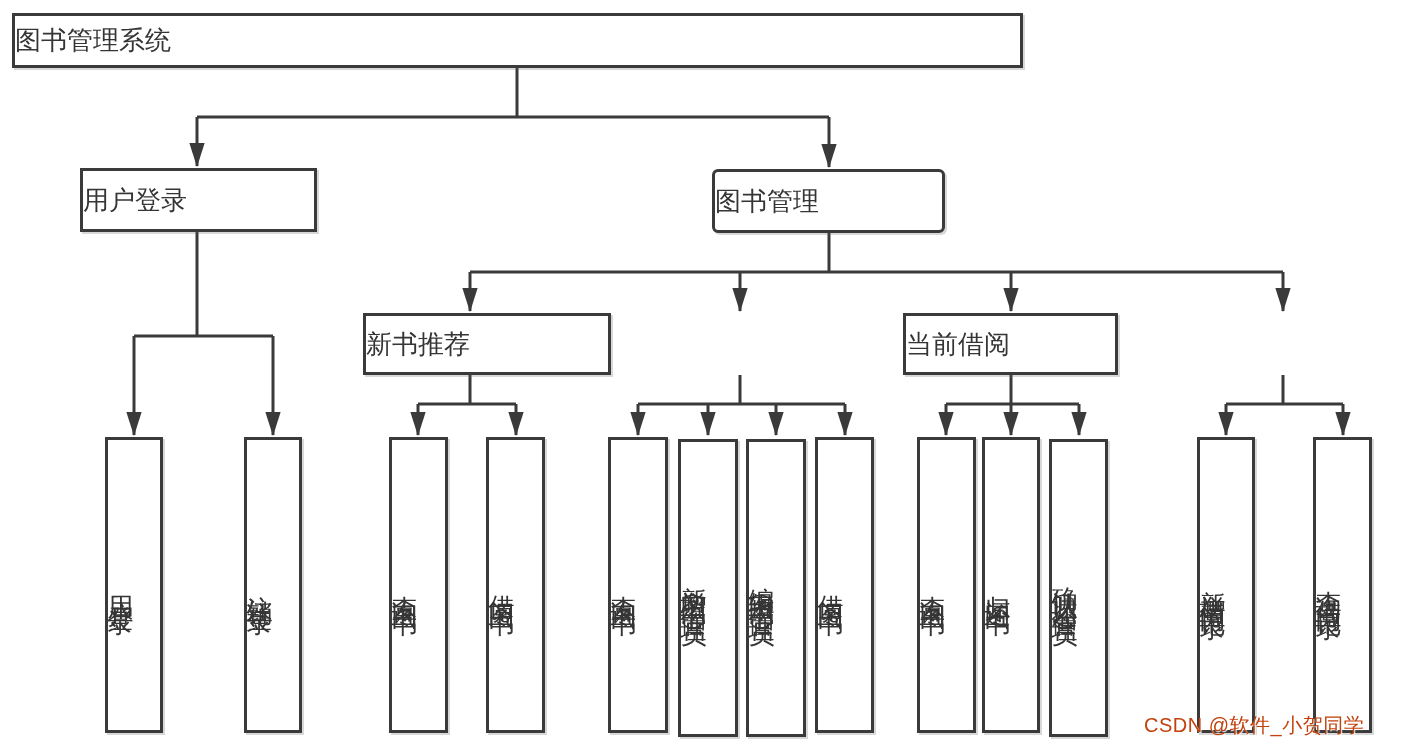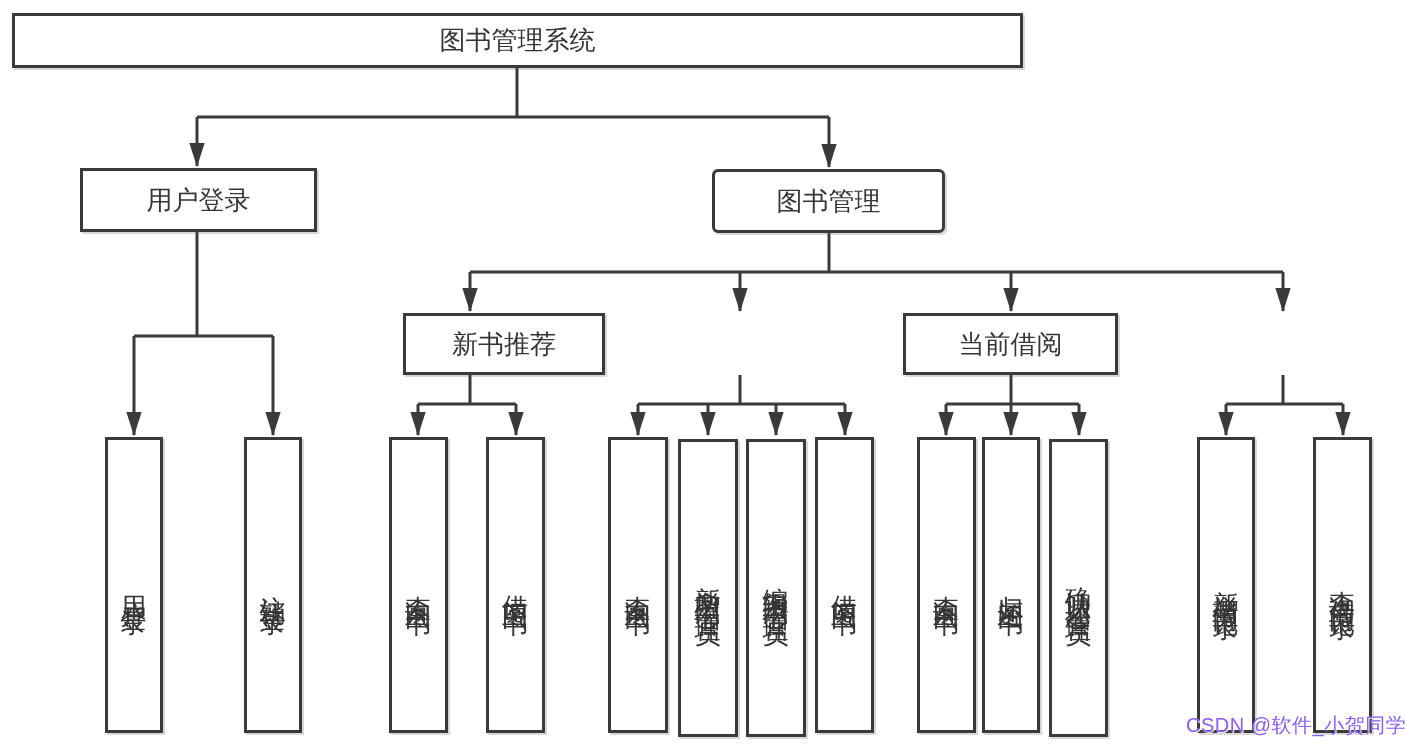--- a/index.html
+++ b/index.html
@@ -3,31 +3,31 @@
 <meta charset="utf-8">
 <title>图书管理系统</title>
 <style>
   html,body{margin:0;padding:0;background:#ffffff;}
   body{font-family:"Liberation Sans","DejaVu Sans",sans-serif;}
   .stage{position:relative;width:1405px;height:747px;background:#ffffff;overflow:hidden;}
   .edges{position:absolute;left:0;top:0;width:1405px;height:747px;}
   .edges path{stroke:#3a3a3a;stroke-width:3;fill:none;}
   .box{
     position:absolute;box-sizing:border-box;background:#ffffff;
-    border:3px solid #3a3a3a;display:flex;align-items:center;justify-content:center;
+    border:3px solid #3a3a3a;display:flex;align-items:center;justify-content:flex-start;
     box-shadow:2px 2px 0 rgba(100,100,100,0.25);z-index:2;
   }
   .box .lbl{font-size:26px;color:#353535;white-space:nowrap;}
   .box.v .lbl{
     writing-mode:vertical-rl;text-orientation:mixed;
     letter-spacing:5px;line-height:1;
   }
   .watermark{
-    position:absolute;left:1186px;top:712px;z-index:3;
-    font-size:20px;color:#8b5cf6;letter-spacing:0.5px;white-space:nowrap;
+    position:absolute;left:1144px;top:712px;z-index:3;
+    font-size:20px;color:#c2410c;letter-spacing:0.5px;white-space:nowrap;
     text-shadow:1px 1px 1px #ffffff;
   }
 </style>
 </head>
 <body>
 
 <div class="stage">
 
   <svg class="edges" width="1405" height="747" viewBox="0 0 1405 747" xmlns="http://www.w3.org/2000/svg">
     <defs>
@@ -88,21 +88,21 @@
     <span class="lbl">图书管理系统</span>
   </div>
 
   <div class="box h" style="left:80px;top:168px;width:237px;height:64px;">
     <span class="lbl">用户登录</span>
   </div>
   <div class="box h" style="left:712px;top:169px;width:233px;height:64px;border-radius:6px;">
     <span class="lbl">图书管理</span>
   </div>
 
-  <div class="box h" style="left:363px;top:313px;width:202px;height:62px;margin-left:40px;">
+  <div class="box h" style="left:363px;top:313px;width:248px;height:62px;">
     <span class="lbl">新书推荐</span>
   </div>
   <div class="box h" style="left:903px;top:313px;width:215px;height:62px;">
     <span class="lbl">当前借阅</span>
   </div>
 
   <div class="box v" style="left:105px;top:437px;width:58px;height:296px;">
     <span class="lbl">用户登录</span>
   </div>
   <div class="box v" style="left:244px;top:437px;width:58px;height:296px;">

